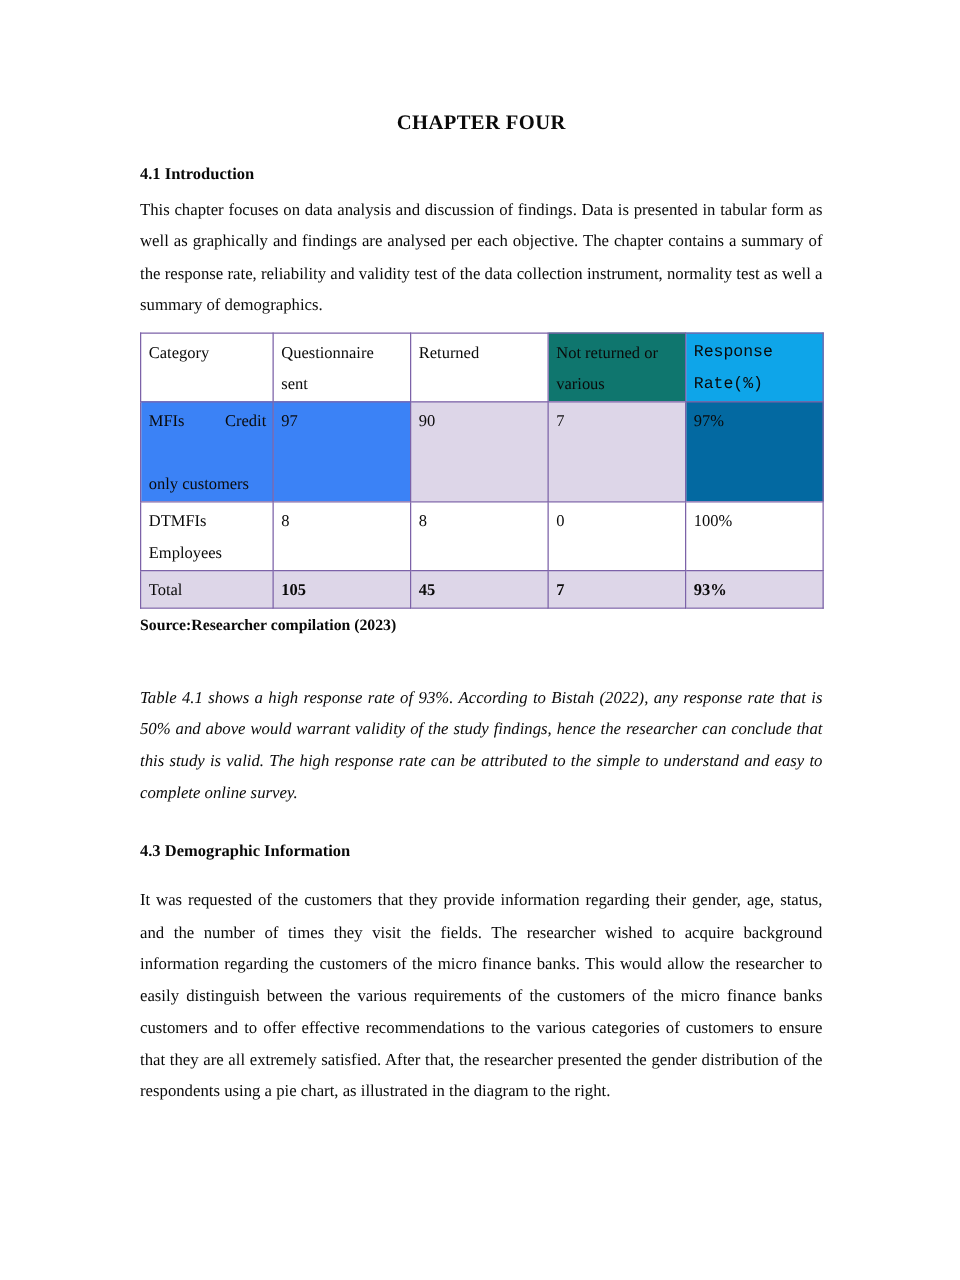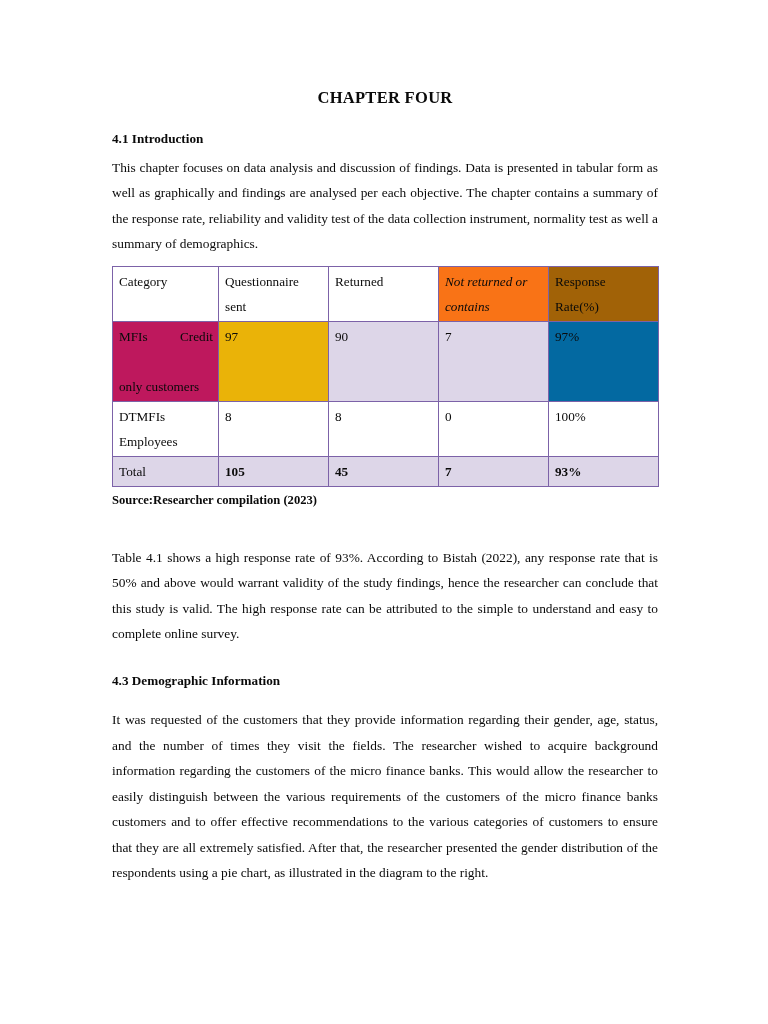--- a/index.html
+++ b/index.html
@@ -42,21 +42,21 @@
   .h-demo    { padding-top: 25px; }
   p.body-par {
     font-size: 13.4px;
     line-height: 25.5px;
     text-align: justify;
     text-justify: inter-word;
     margin: 0;
     hyphens: none;
   }
   .par-intro { padding-top: 8px; }
-  .par-after-table { padding-top: 36px; }
+  .par-after-table { padding-top: 36px; font-style: italic; }
   .par-demo  { padding-top: 18px; }
 
   table.resp-table {
     border-collapse: collapse;
     width: 546px;
     margin-top: 9px;
     table-layout: fixed;
   }
   table.resp-table td {
     border: 1px solid #7c62a8;
@@ -119,36 +119,36 @@
         <td class="two-line" style="border-color: rgb(124, 98, 168); background: rgb(255, 255, 255);">
           <span>Category</span>
         </td>
         <td class="two-line" style="border-color: rgb(124, 98, 168); background: rgb(255, 255, 255);">
           <span>Questionnaire</span><br>
           <span>sent</span>
         </td>
         <td class="two-line" style="border-color: rgb(124, 98, 168); background: rgb(255, 255, 255);">
           <span>Returned</span>
         </td>
-        <td class="two-line" style="border-color: rgb(124, 98, 168); background: #f97316; font-style: italic;">
+        <td class="two-line" style="border-color: rgb(124, 98, 168); background: #0f766e;">
           <span>Not returned or</span><br>
-          <span>contains</span>
+          <span>various</span>
         </td>
-        <td class="two-line" style="border-color: rgb(124, 98, 168); background: #a16207;">
+        <td class="two-line" style="border-color: rgb(124, 98, 168); background: #0ea5e9; font-family: Liberation Mono, monospace;">
           <span>Response</span><br>
           <span>Rate(%)</span>
         </td>
       </tr>
 
       <tr class="shaded">
-        <td class="two-line justify-cell" style="border-color: rgb(124, 98, 168); background: #be185d;">
+        <td class="two-line justify-cell" style="border-color: rgb(124, 98, 168); background: #3b82f6;">
           <span class="jline"><span>MFIs</span> <span>Credit</span></span>
           <span>only customers</span>
         </td>
-        <td class="two-line" style="border-color: rgb(124, 98, 168); background: #eab308;">97</td>
+        <td class="two-line" style="border-color: rgb(124, 98, 168); background: #3b82f6;">97</td>
         <td class="two-line" style="border-color: rgb(124, 98, 168); background: rgb(221, 214, 232);">90</td>
         <td class="two-line" style="border-color: rgb(124, 98, 168); background: rgb(221, 214, 232);">7</td>
         <td class="two-line" style="border-color: rgb(124, 98, 168); background: #0369a1;">97%</td>
       </tr>
 
       <tr class="plain">
         <td class="two-line" style="border-color: rgb(124, 98, 168); background: rgb(255, 255, 255);">
           <span>DTMFIs</span><br>
           <span>Employees</span>
         </td>

